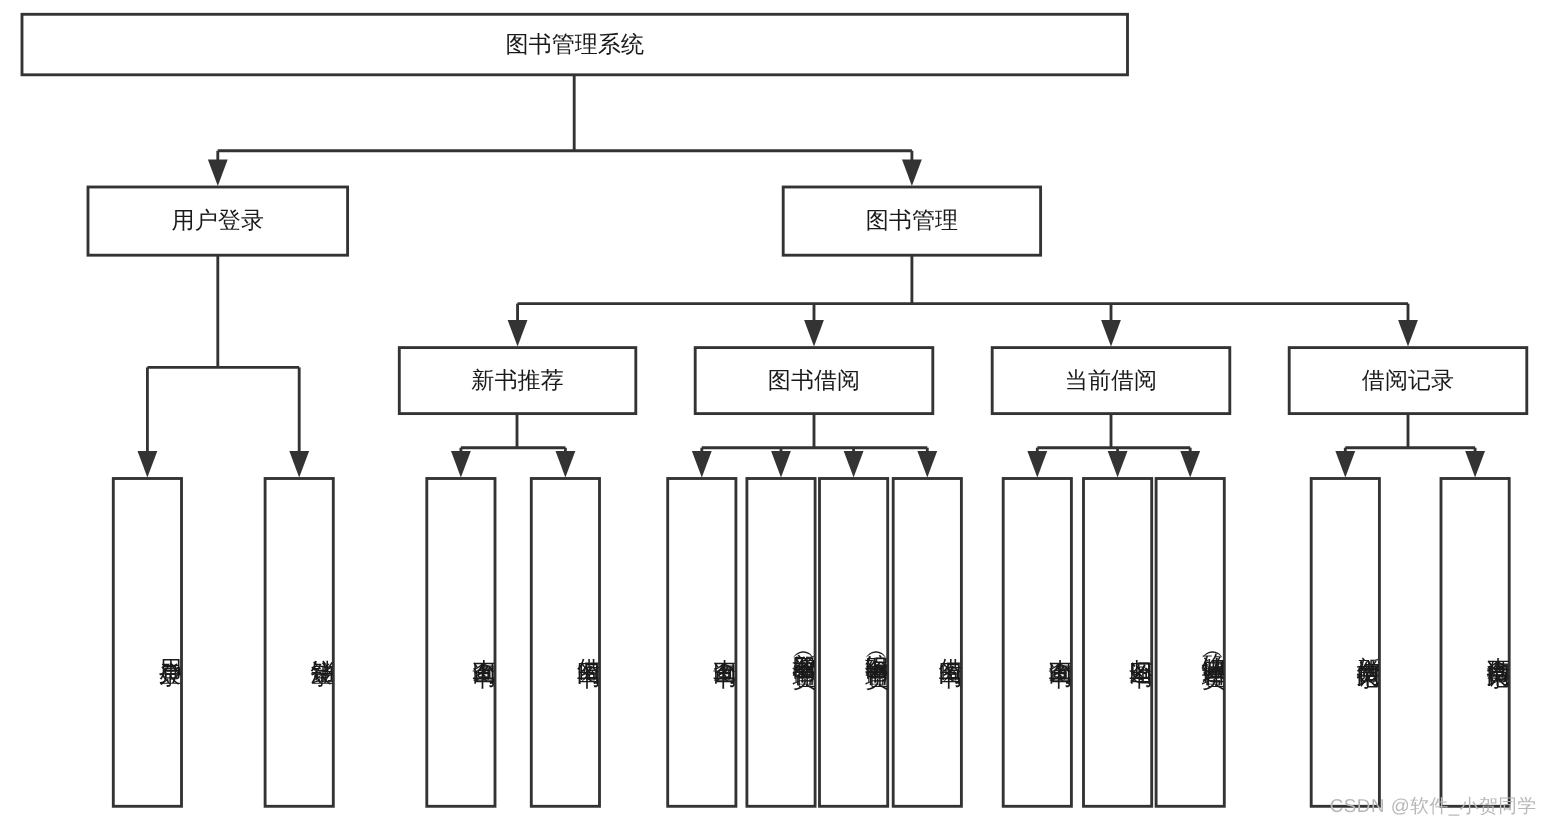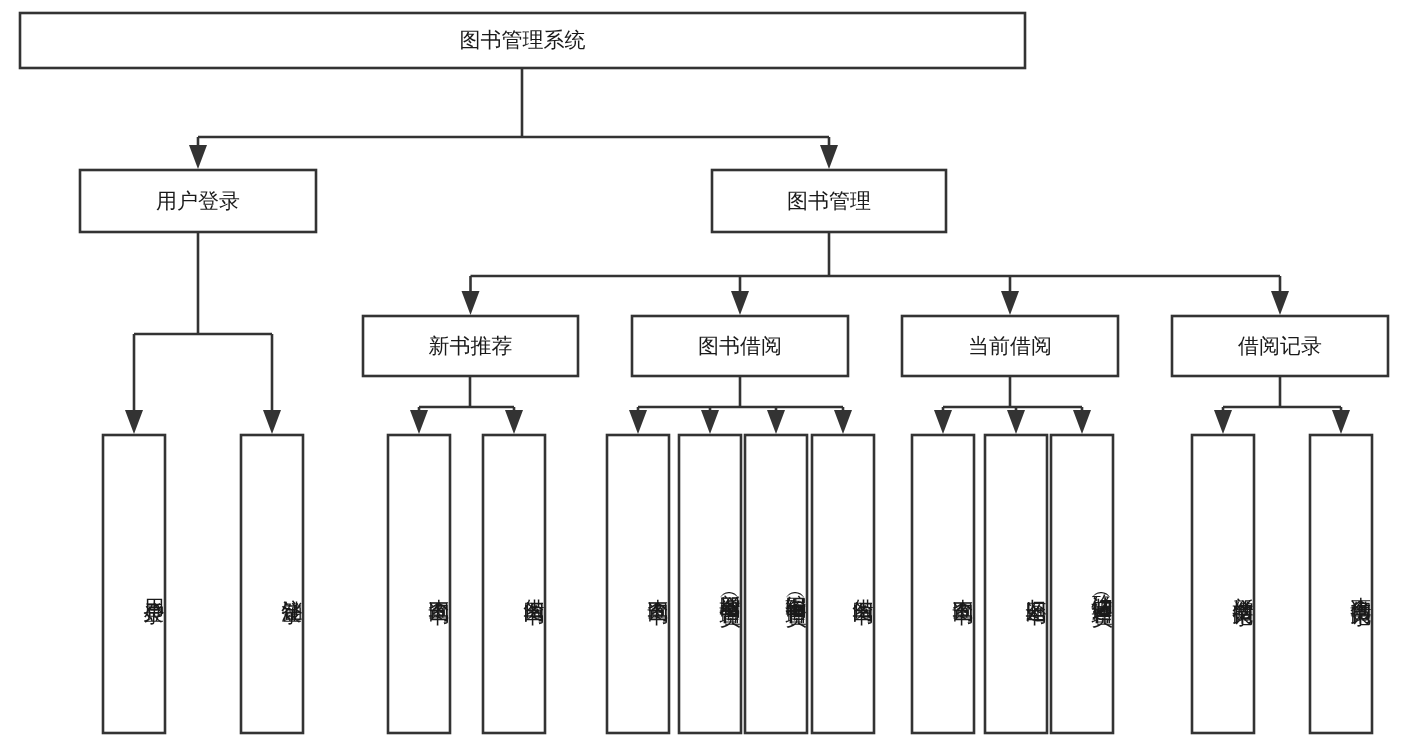--- a/index.html
+++ b/index.html
@@ -176,13 +176,14 @@
       <div class="node-label-v" style="left: 607px; top: 449px; width: 62px; height: 274px;">查询图书</div>
       <div class="node-label-v" style="left: 679px; top: 449px; width: 62px; height: 274px;">新增图书（管理员）</div>
       <div class="node-label-v" style="left: 745px; top: 449px; width: 62px; height: 274px;">编辑图书（管理员）</div>
       <div class="node-label-v" style="left: 812px; top: 449px; width: 62px; height: 274px;">借阅图书</div>
       <div class="node-label-v" style="left: 912px; top: 449px; width: 62px; height: 274px;">查询图书</div>
       <div class="node-label-v" style="left: 985px; top: 449px; width: 62px; height: 274px;">归还图书</div>
       <div class="node-label-v" style="left: 1051px; top: 449px; width: 62px; height: 274px;">确认归还（管理员）</div>
       <div class="node-label-v" style="left: 1192px; top: 449px; width: 62px; height: 274px;">新增借阅记录</div>
       <div class="node-label-v" style="left: 1310px; top: 449px; width: 62px; height: 274px;">查询借阅记录</div>
     </div>
+  <div class="watermark">CSDN @软件_小贺同学</div>
 </div>
 
 </body></html>

